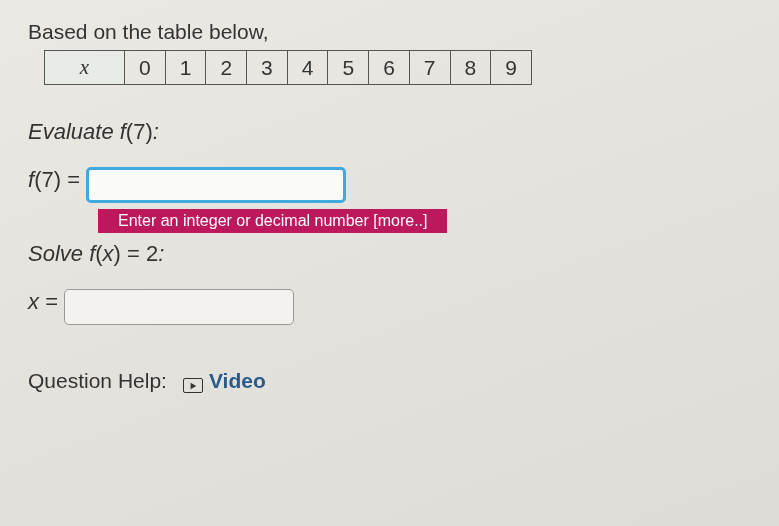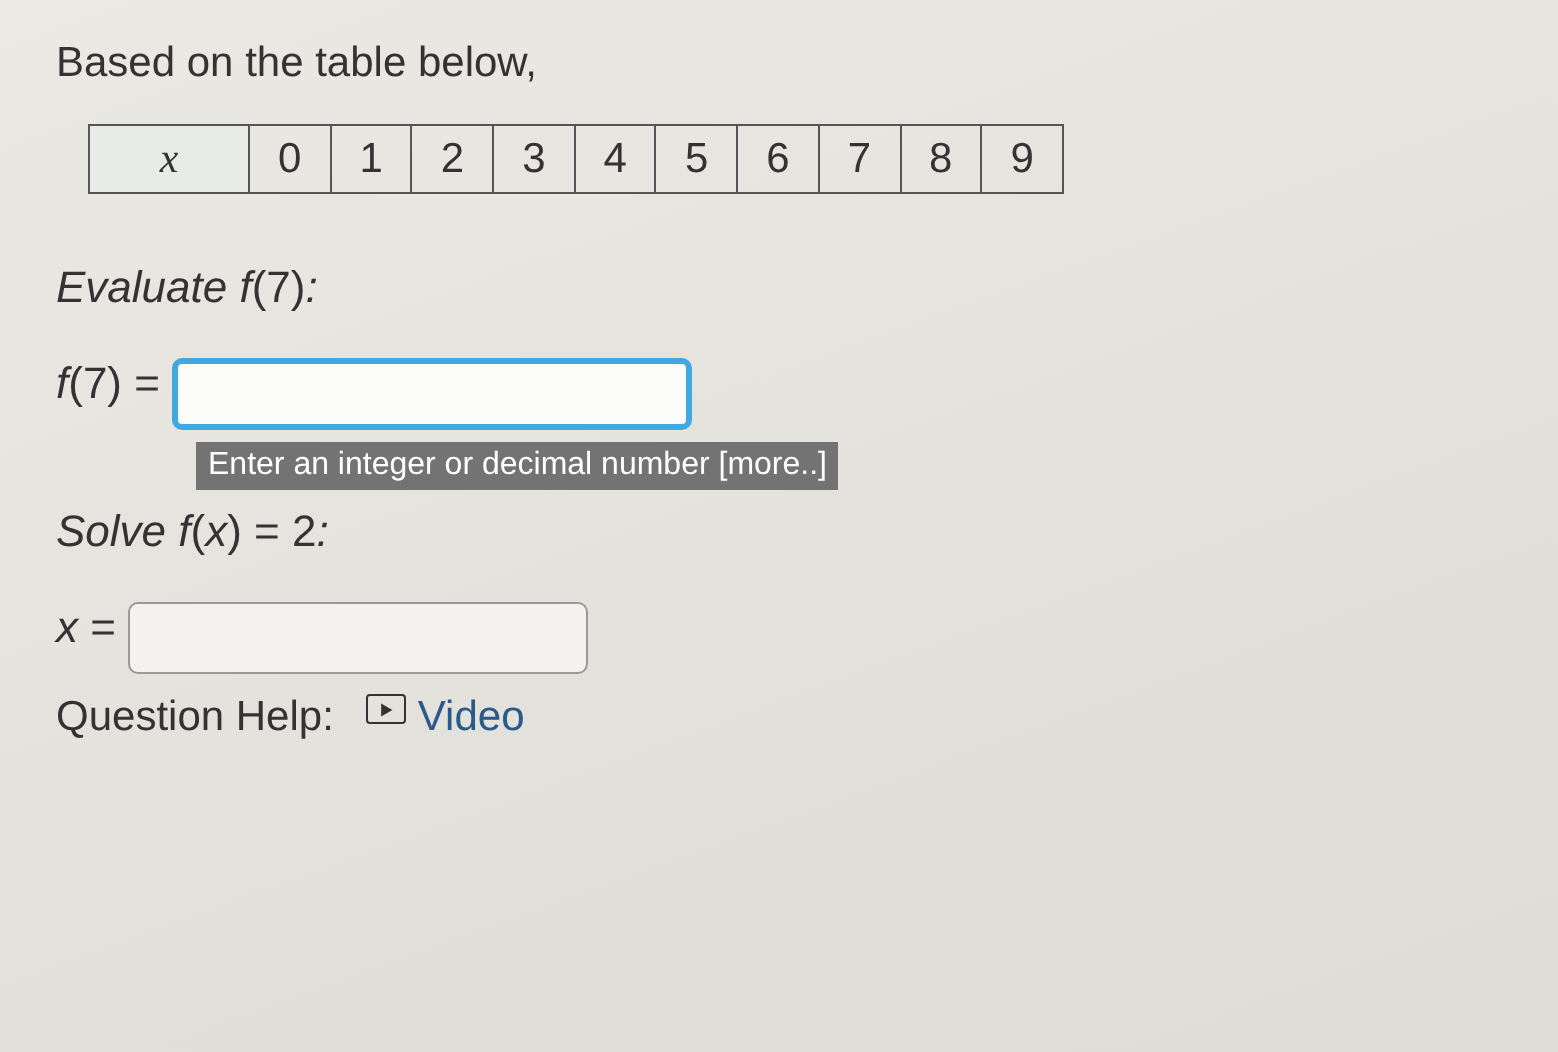--- a/index.html
+++ b/index.html
@@ -7,21 +7,21 @@
     margin: 0;
     padding: 20px 28px;
     width: 779px;
     height: 526px;
     background: linear-gradient(160deg, #ebe9e4 0%, #e4e2dd 50%, #dedcd6 100%);
     font-family: Arial, Helvetica, sans-serif;
     color: #333;
     font-size: 21px;
     overflow: hidden;
   }
-  .prompt { margin-bottom: 18px; }
+  .prompt { margin-bottom: 6px; }
   table.data {
     border-collapse: collapse;
     margin-bottom: 34px;
     margin-left: 16px;
   }
   table.data td, table.data th {
     border: 1px solid #555;
     padding: 4px 14px;
     text-align: center;
     font-size: 21px;
@@ -54,39 +54,40 @@
     font-size: 18px;
     padding: 0 8px;
   }
   input.ans.focused {
     border: 3px solid #3fa9e0;
     background: #fbfbfa;
   }
   .hint-wrap { margin-left: 70px; margin-bottom: 8px; }
   .hint {
     display: inline-block;
-    background: #737373;
+    background: #be185d;
     color: #fff;
     font-size: 16px;
-    padding: 3px 6px;
+    padding: 3px 20px;
   }
   .help-row {
-    margin-top: 10px;
+    margin-top: 44px;
     display: flex;
     align-items: center;
     gap: 16px;
     font-size: 21px;
     color: #333;
   }
   .help-link {
     display: inline-flex;
-    align-items: flex-start;
+    align-items: flex-end;
     gap: 6px;
     color: #2a5a8a;
     cursor: pointer;
+    font-weight: bold;
   }
   .vicon {
     display: inline-flex;
     align-items: center;
     justify-content: center;
     width: 20px; height: 15px;
     border: 1.5px solid #333;
     border-radius: 2px;
   }
   .vicon svg { display:block; }

